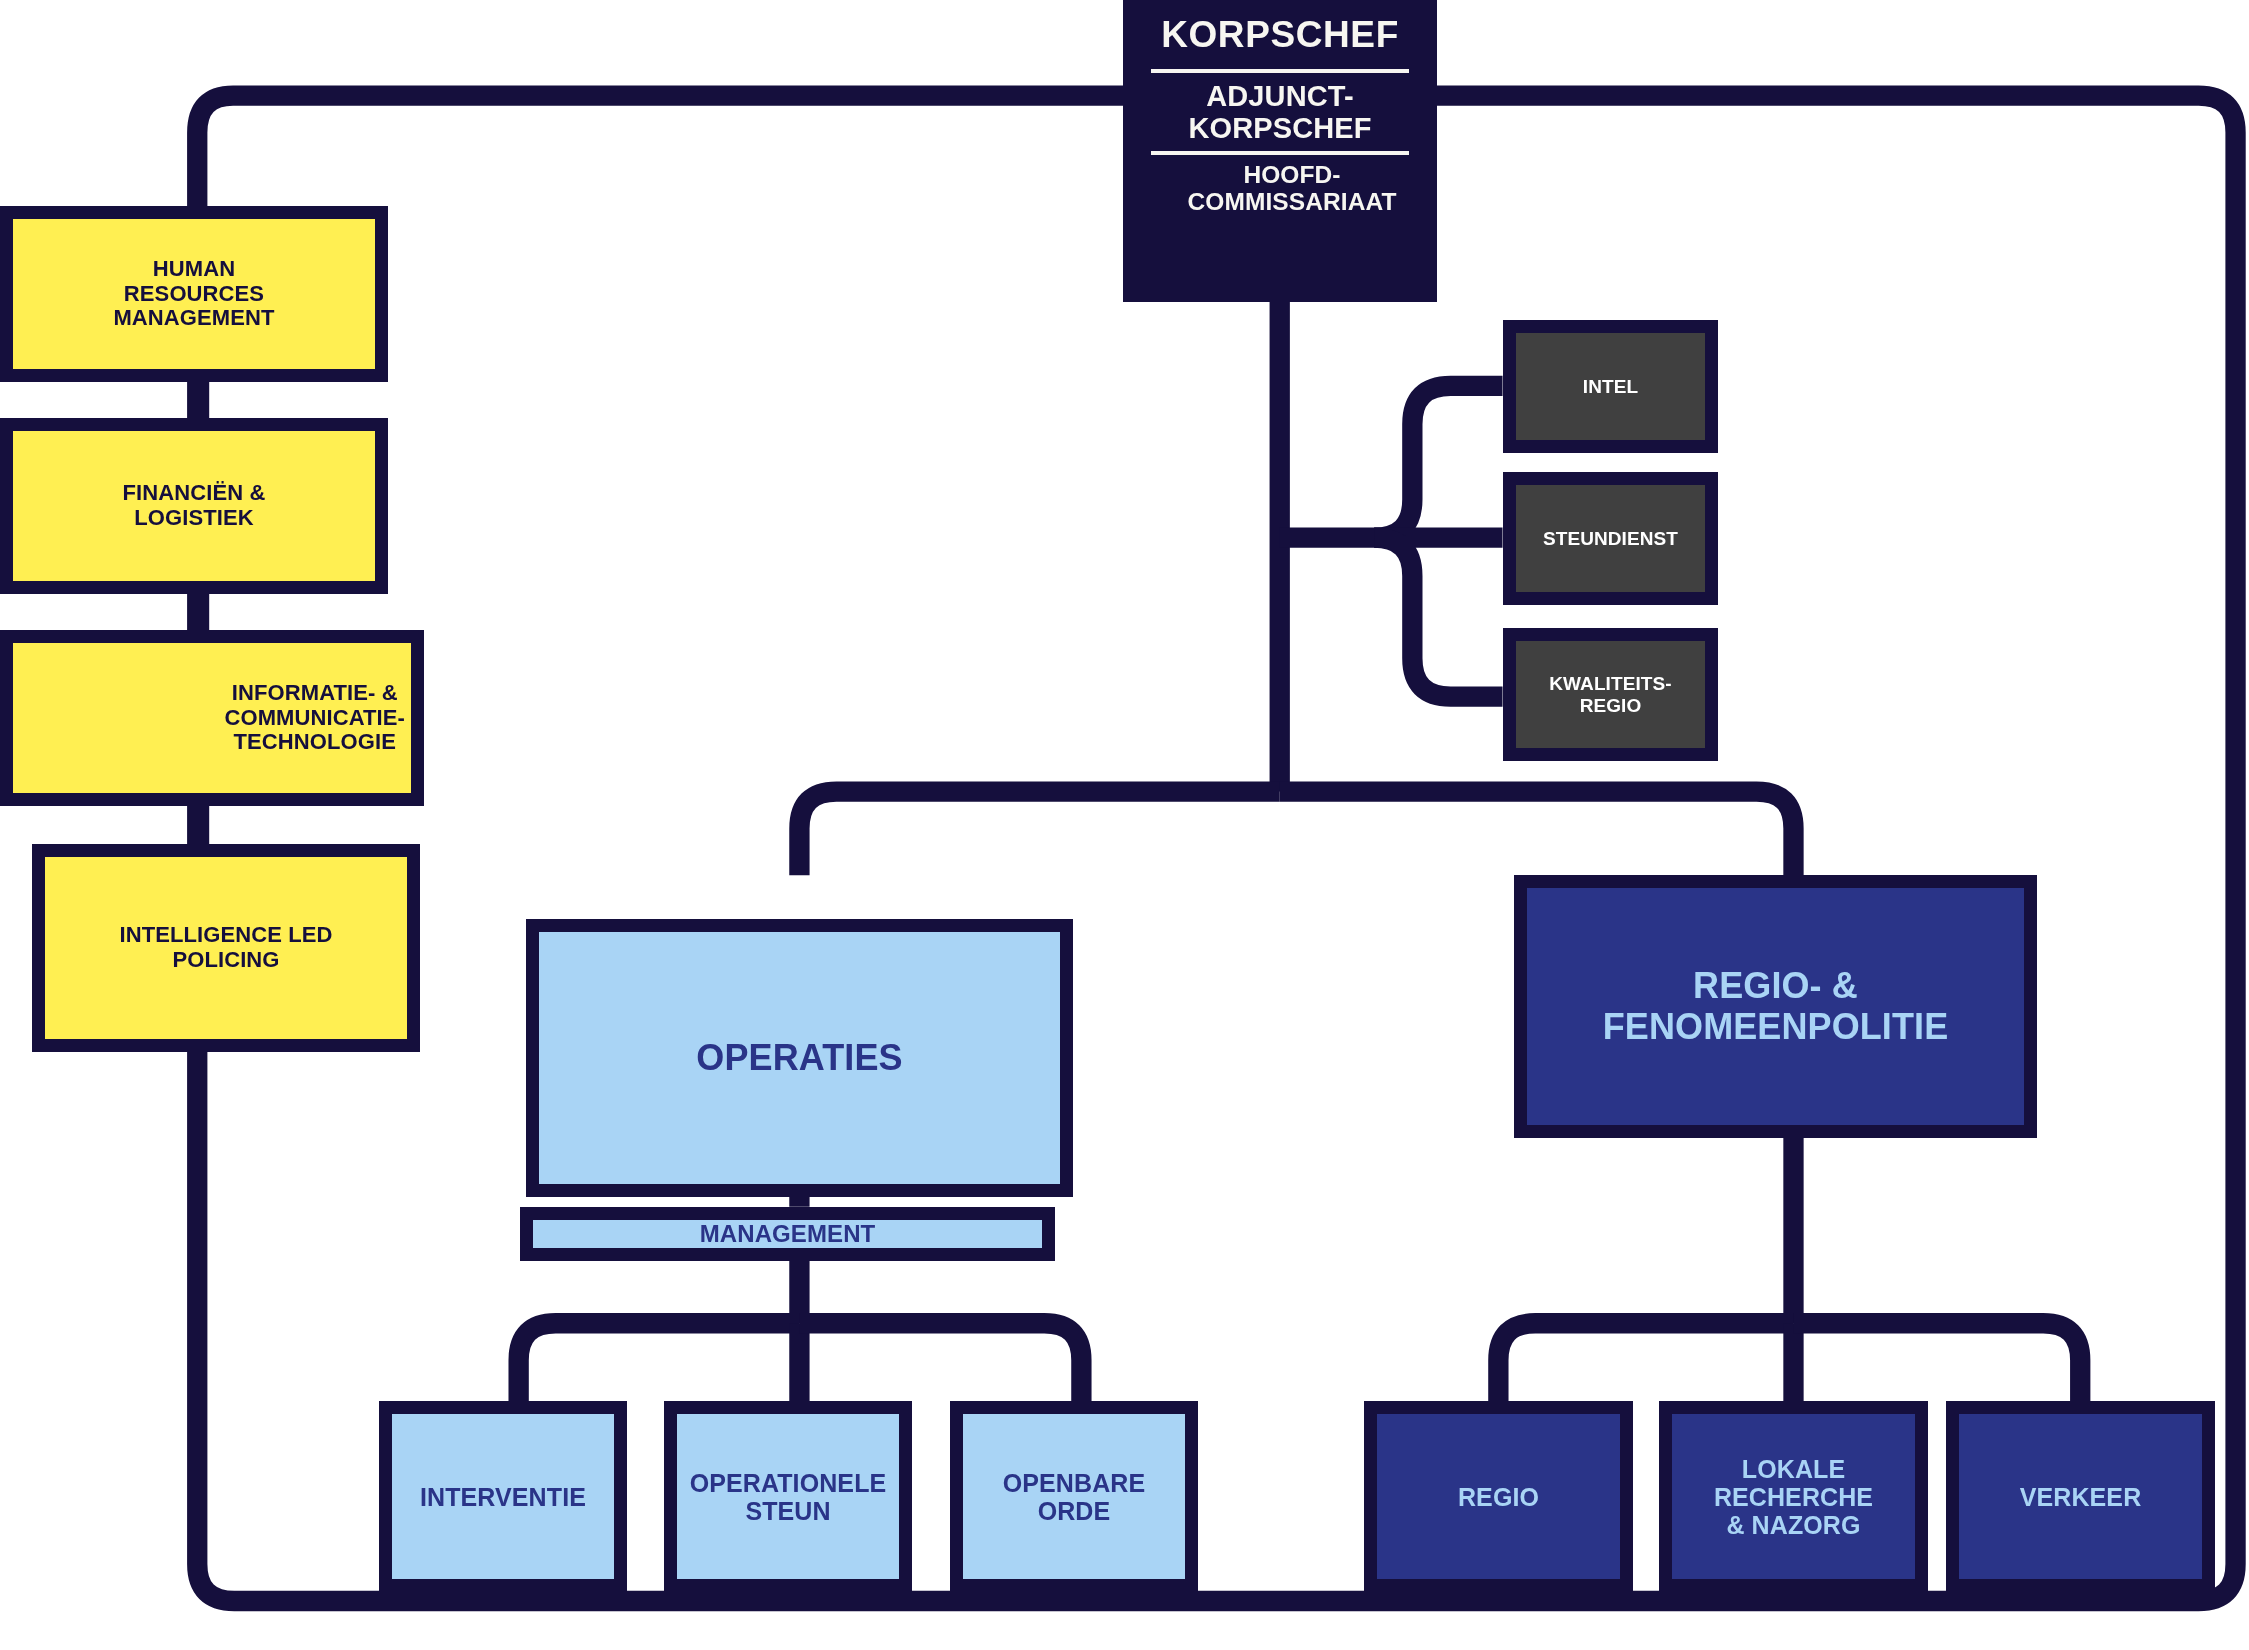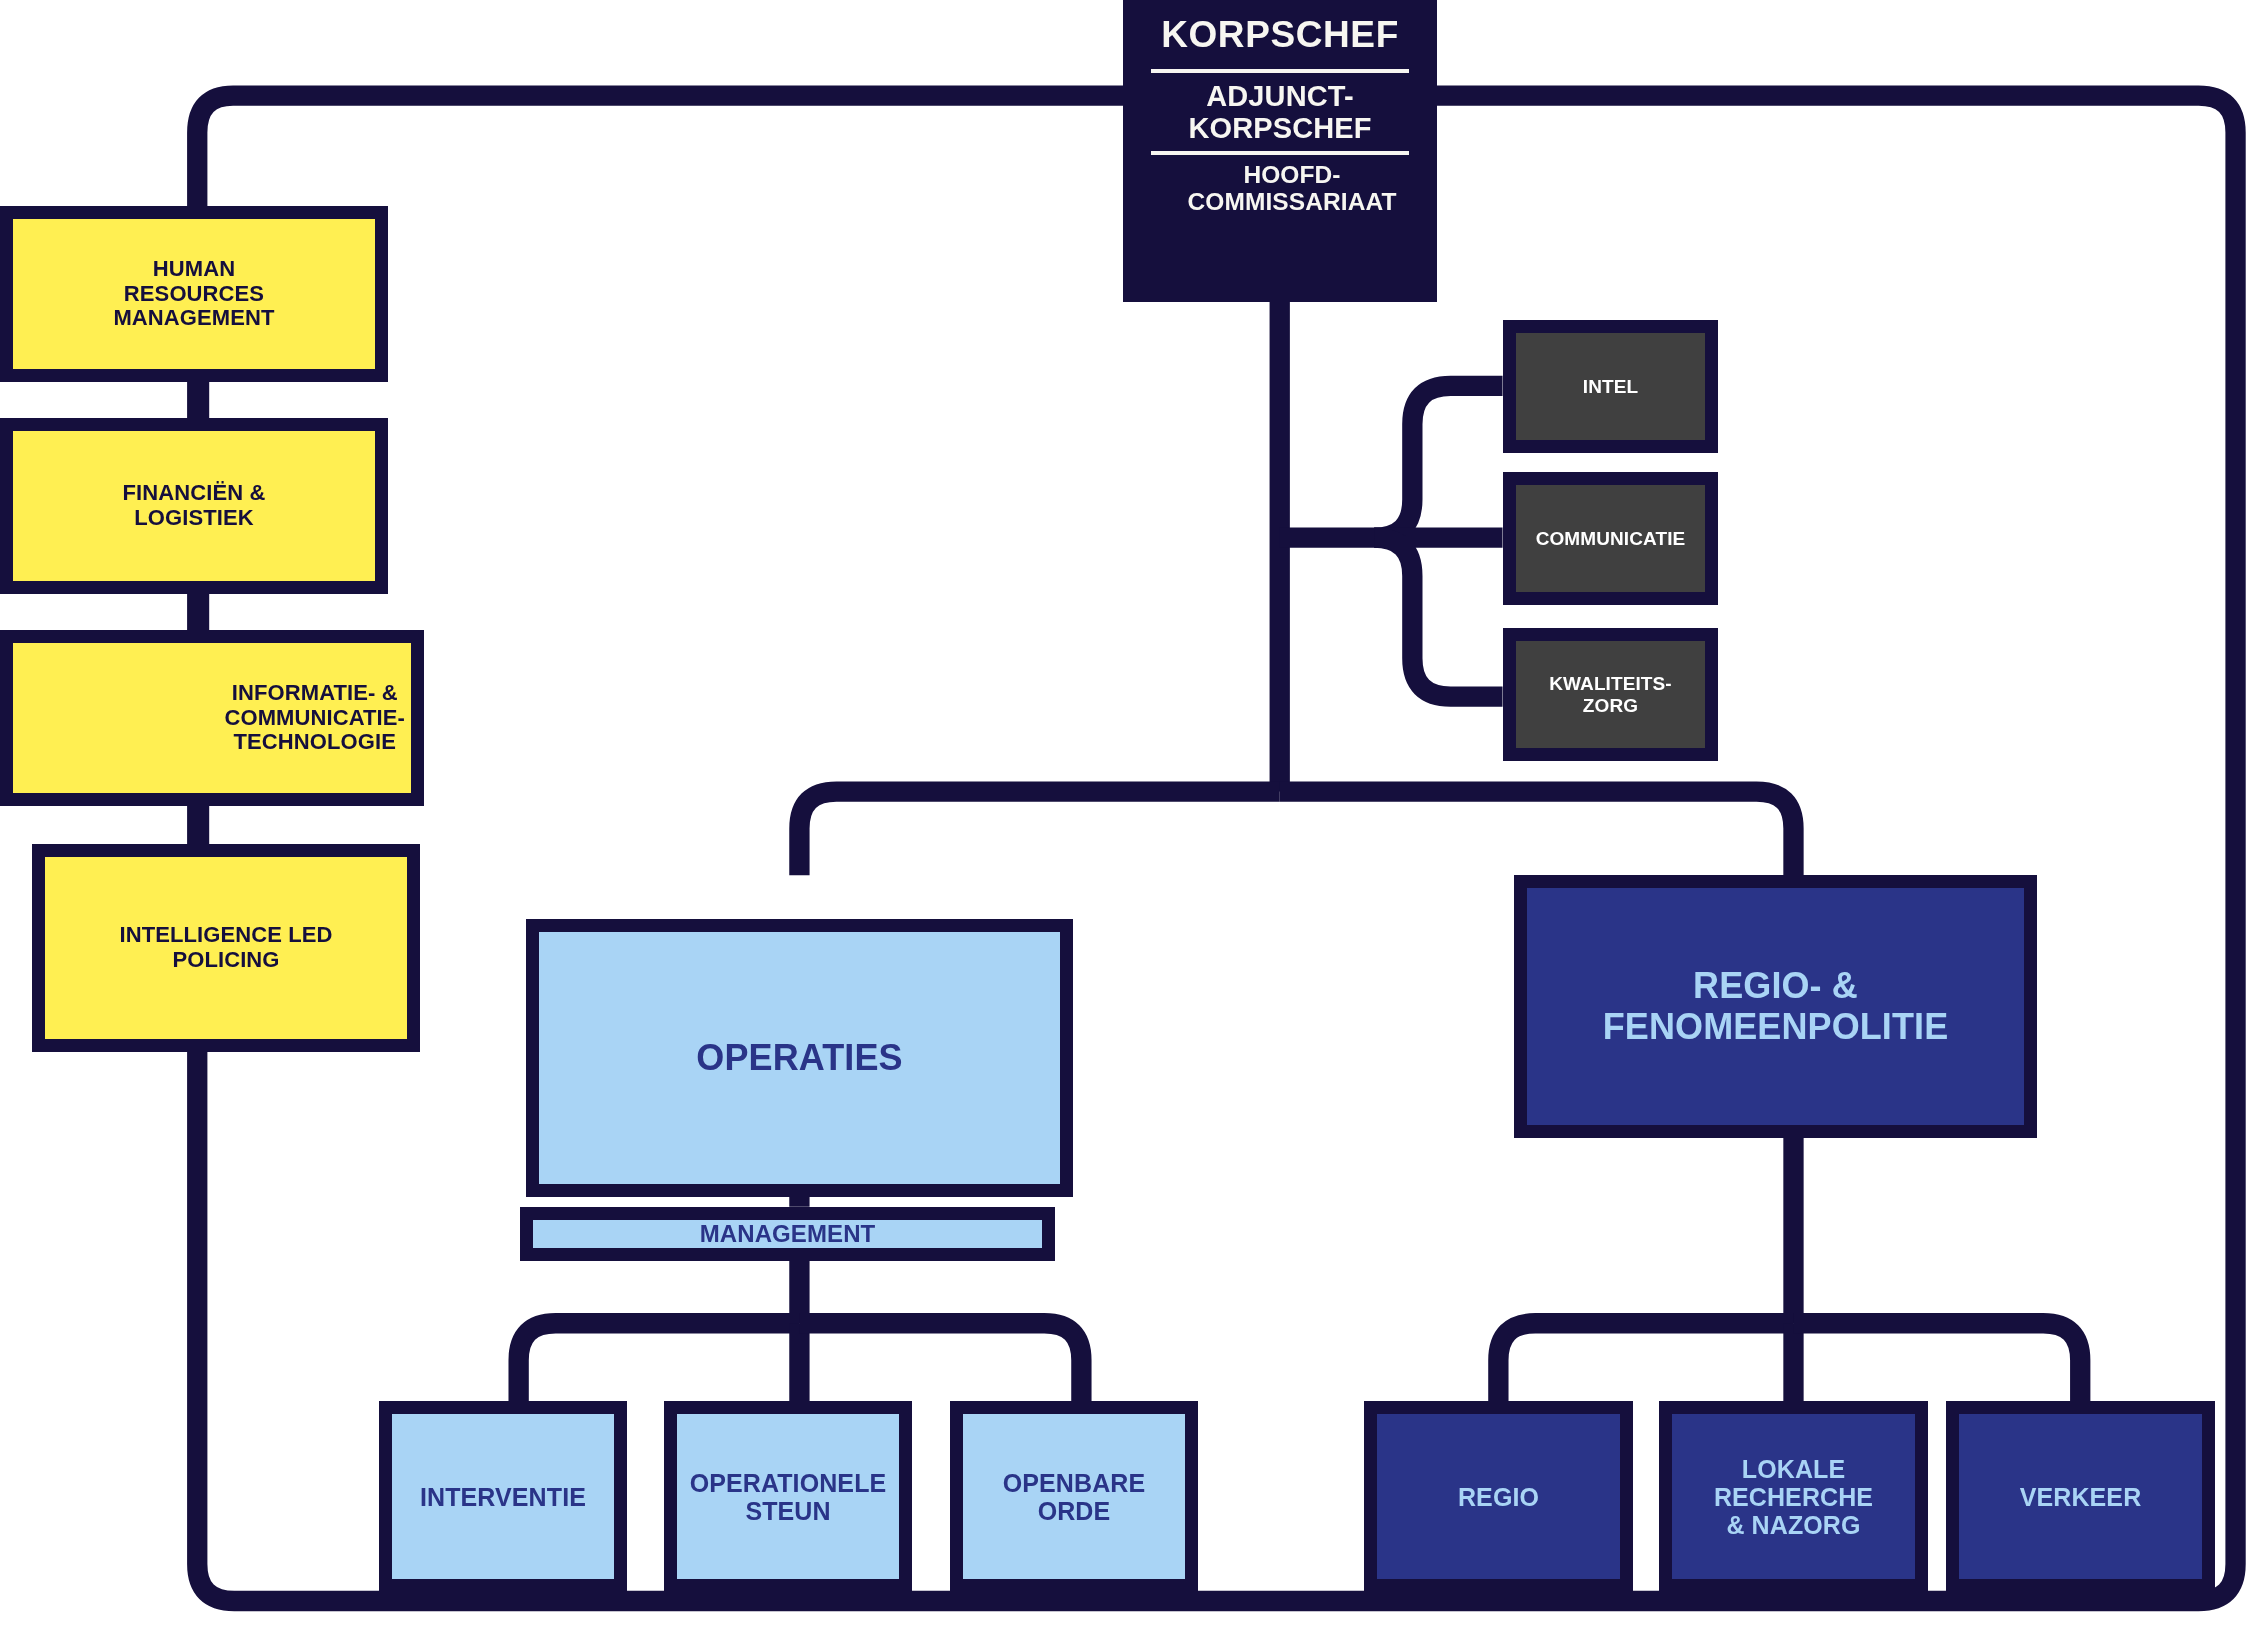--- a/index.html
+++ b/index.html
@@ -134,26 +134,26 @@
   <div class="node yellow" style="left:0px;top:844px;width:388px;height:208px;margin-left:32px;">
     <span class="lbl">INTELLIGENCE LED
 POLICING</span>
   </div>
 
   <div class="node teal" style="left:1503px;top:320px;width:215px;height:133px;">
     <span class="lbl">INTEL</span>
   </div>
 
   <div class="node teal" style="left:1503px;top:472px;width:215px;height:133px;">
-    <span class="lbl">COMMUNICATIE</span>
+    <span class="lbl">STEUNDIENST</span>
   </div>
 
   <div class="node teal" style="left:1503px;top:628px;width:215px;height:133px;">
     <span class="lbl">KWALITEITS-
-ZORG</span>
+REGIO</span>
   </div>
 
   <div class="node lblue big" style="left:526px;top:875px;width:547px;height:278px;">
     <span class="lbl">OPERATIES</span>
   </div>
 
   <div class="node lblue bar" style="left:520px;top:1207px;width:535px;height:54px;">
     <span class="lbl">MANAGEMENT</span>
   </div>
 

